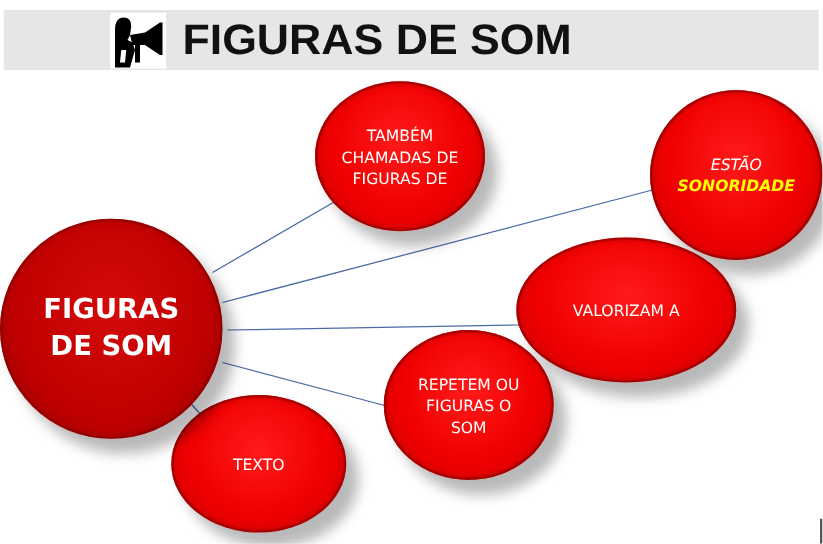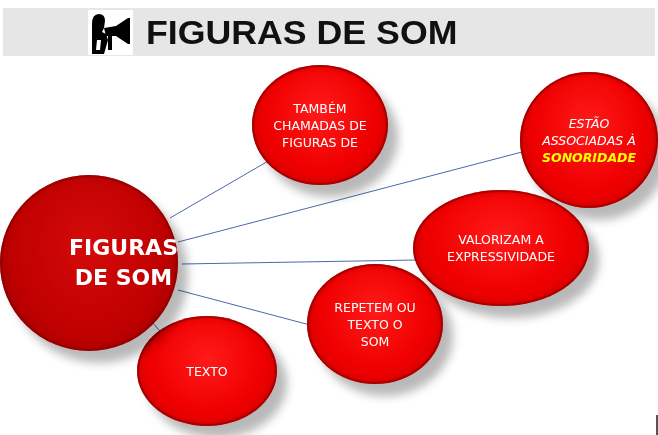--- a/index.html
+++ b/index.html
@@ -42,46 +42,44 @@
   <div>
     <span>TAMBÉM</span>
     <span>CHAMADAS DE</span>
     <span>FIGURAS DE</span>
   </div>
 </div>
 
 <div class="node" style="left:520px; top:72px; width:138px; height:136px;font-style:italic;">
   <div>
     <span>ESTÃO</span>
-    <span>ASSOCIADAS À</span>
     <span class="hl">SONORIDADE</span>
   </div>
 </div>
 
 <div class="node" style="left:413px; top:190px; width:176px; height:116px;">
   <div>
     <span>VALORIZAM A</span>
-    <span>EXPRESSIVIDADE</span>
   </div>
 </div>
 
 <div class="node" style="left:307px; top:264px; width:136px; height:120px;">
   <div>
     <span>REPETEM OU</span>
-    <span>TEXTO O</span>
+    <span>FIGURAS O</span>
     <span>SOM</span>
   </div>
 </div>
 
 <div class="node" style="left:137px; top:316px; width:140px; height:110px;">
   <div>
     <span>TEXTO</span>
   </div>
 </div>
 
-<div class="node central" style="left:0px; top:175px; width:178px; height:176px;justify-content:flex-end;">
+<div class="node central" style="left:0px; top:175px; width:178px; height:176px;">
   <div>
     <span>FIGURAS</span>
     <span>DE SOM</span>
   </div>
 </div>
 
 <div class="cursor-mark"></div>
 
 </body></html>

